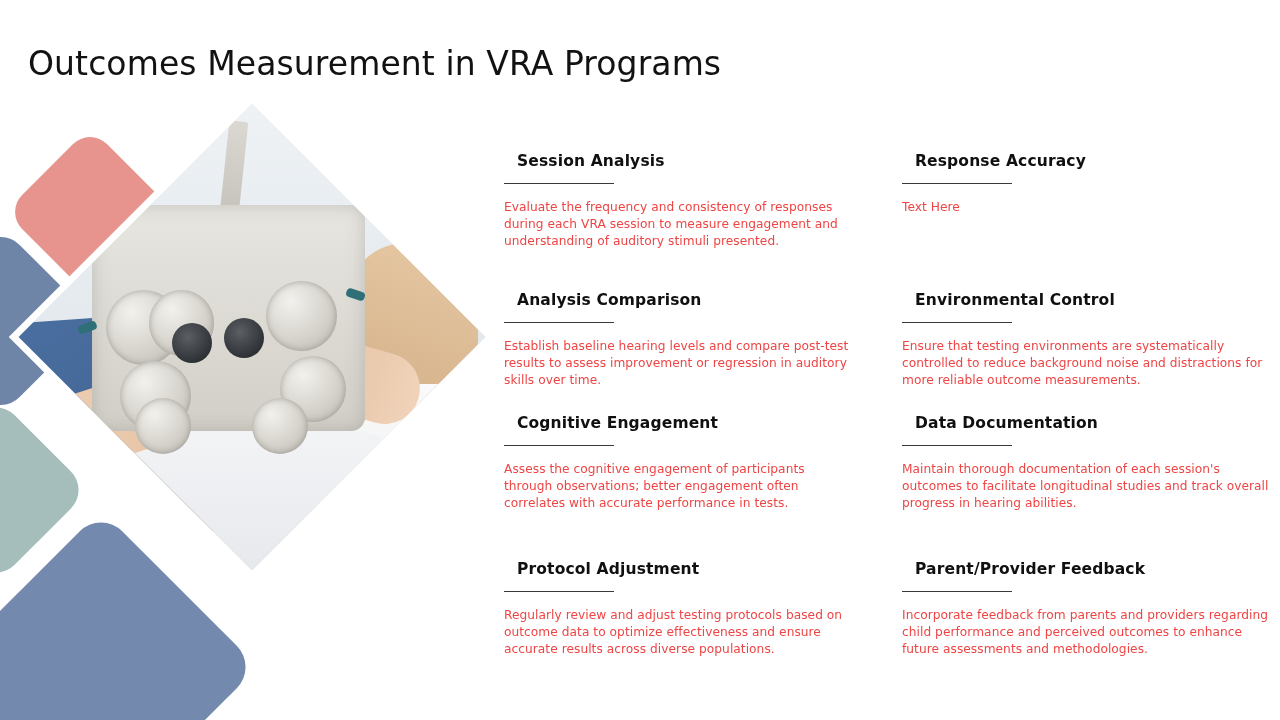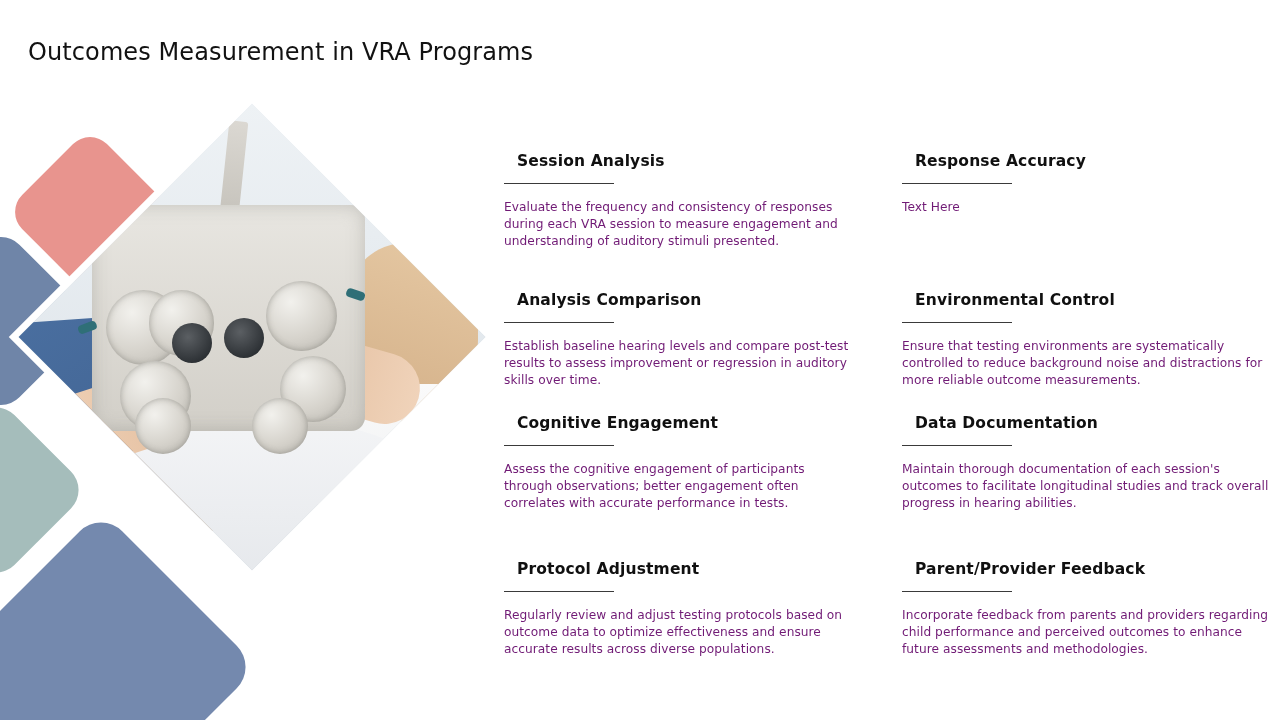--- a/index.html
+++ b/index.html
@@ -21,21 +21,21 @@
     inset: 0;
     background: #ffffff;
     overflow: hidden;
   }
 
   
   .page-title {
     position: absolute;
     left: 28px;
     top: 22px;
-    font-size: 24px;
+    font-size: 33px;
     font-weight: 400;
     letter-spacing: 0.1px;
     color: #121212;
     white-space: nowrap;
     font-family: "DejaVu Sans", sans-serif;
   }
 
   
   .visual-cluster {
     position: absolute;
@@ -228,21 +228,21 @@
   .item-rule {
     width: 110px;
     height: 1px;
     background: #3a3a3a;
     margin-top: 13px;
   }
   .item-body {
     margin-top: 15px;
     font-size: 12.2px;
     line-height: 17px;
-    color: #701a75;
+    color: #ef4444;
     font-family: "DejaVu Sans", sans-serif;
     letter-spacing: 0.05px;
   }
 </style>
 </head>
 <body>
 
 <div class="slide">
 
   <h1 class="page-title">Outcomes Measurement in VRA Programs</h1>

